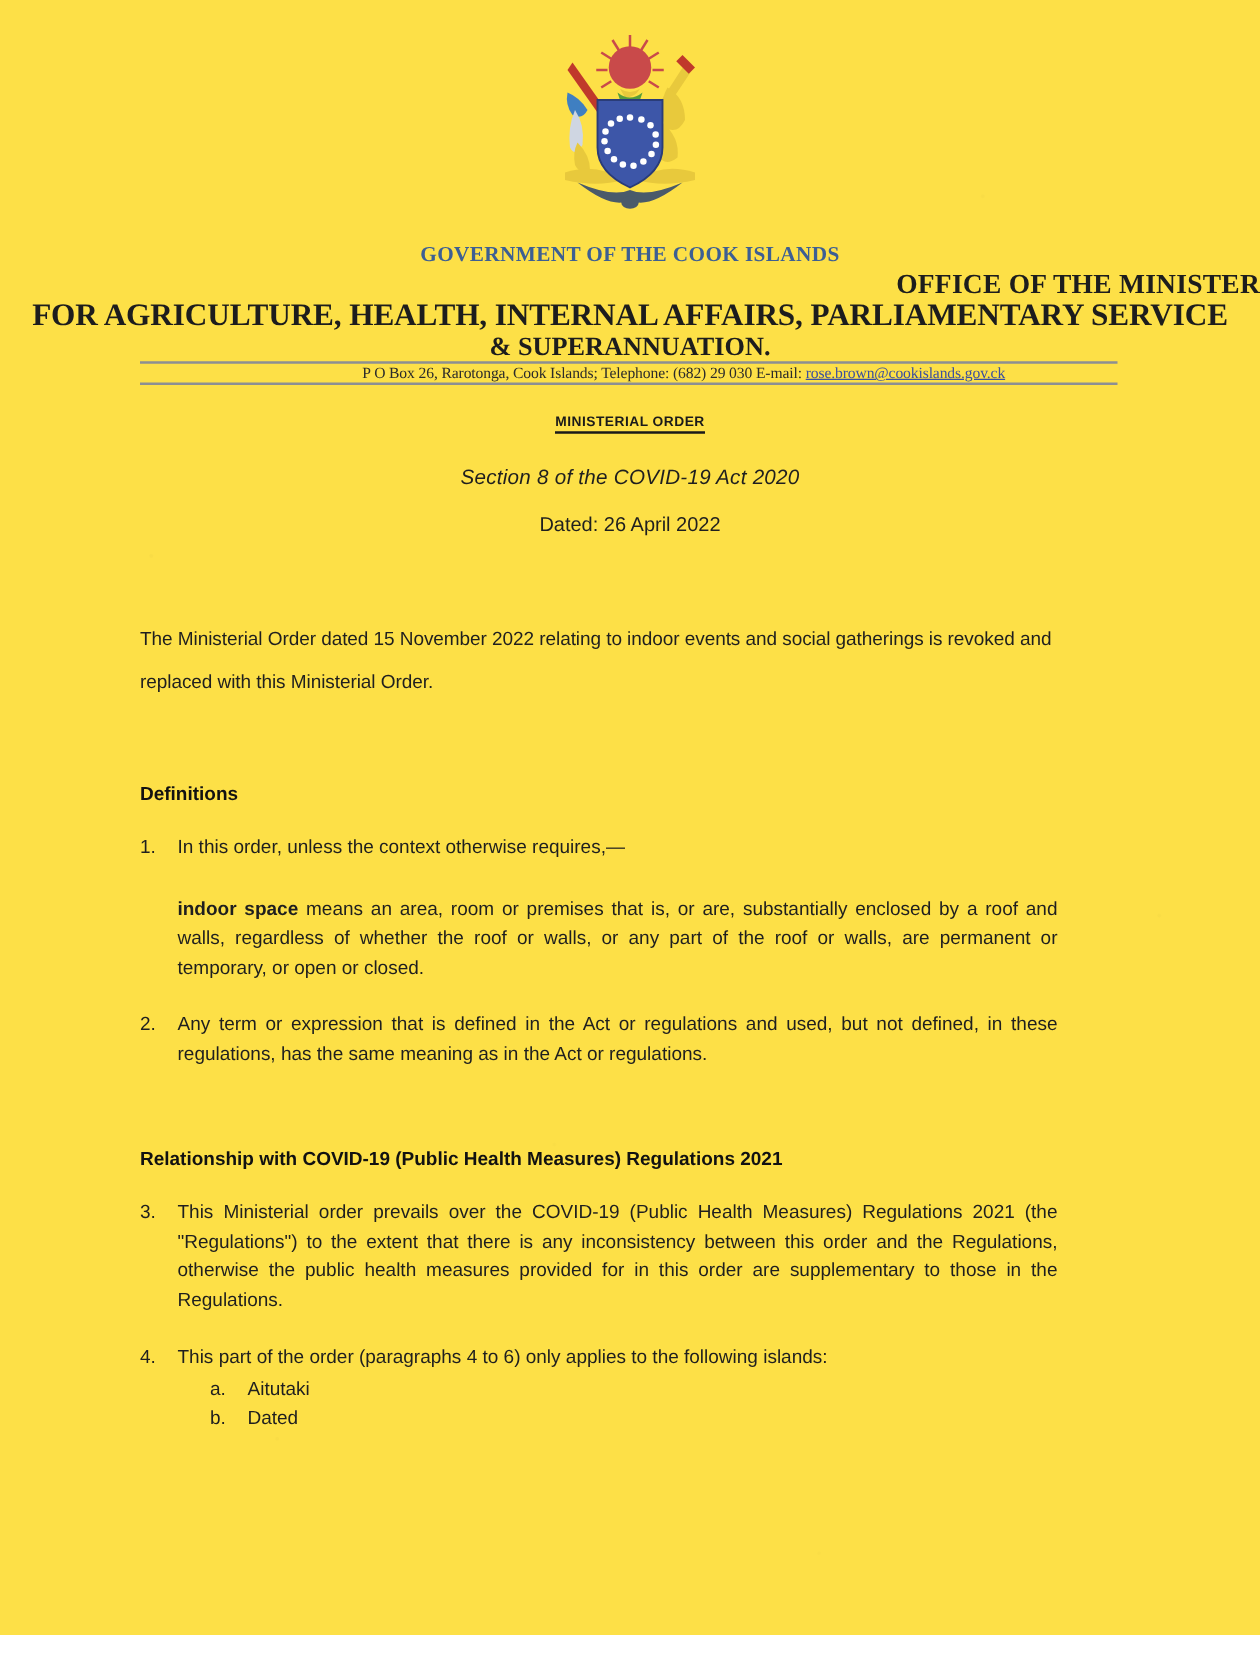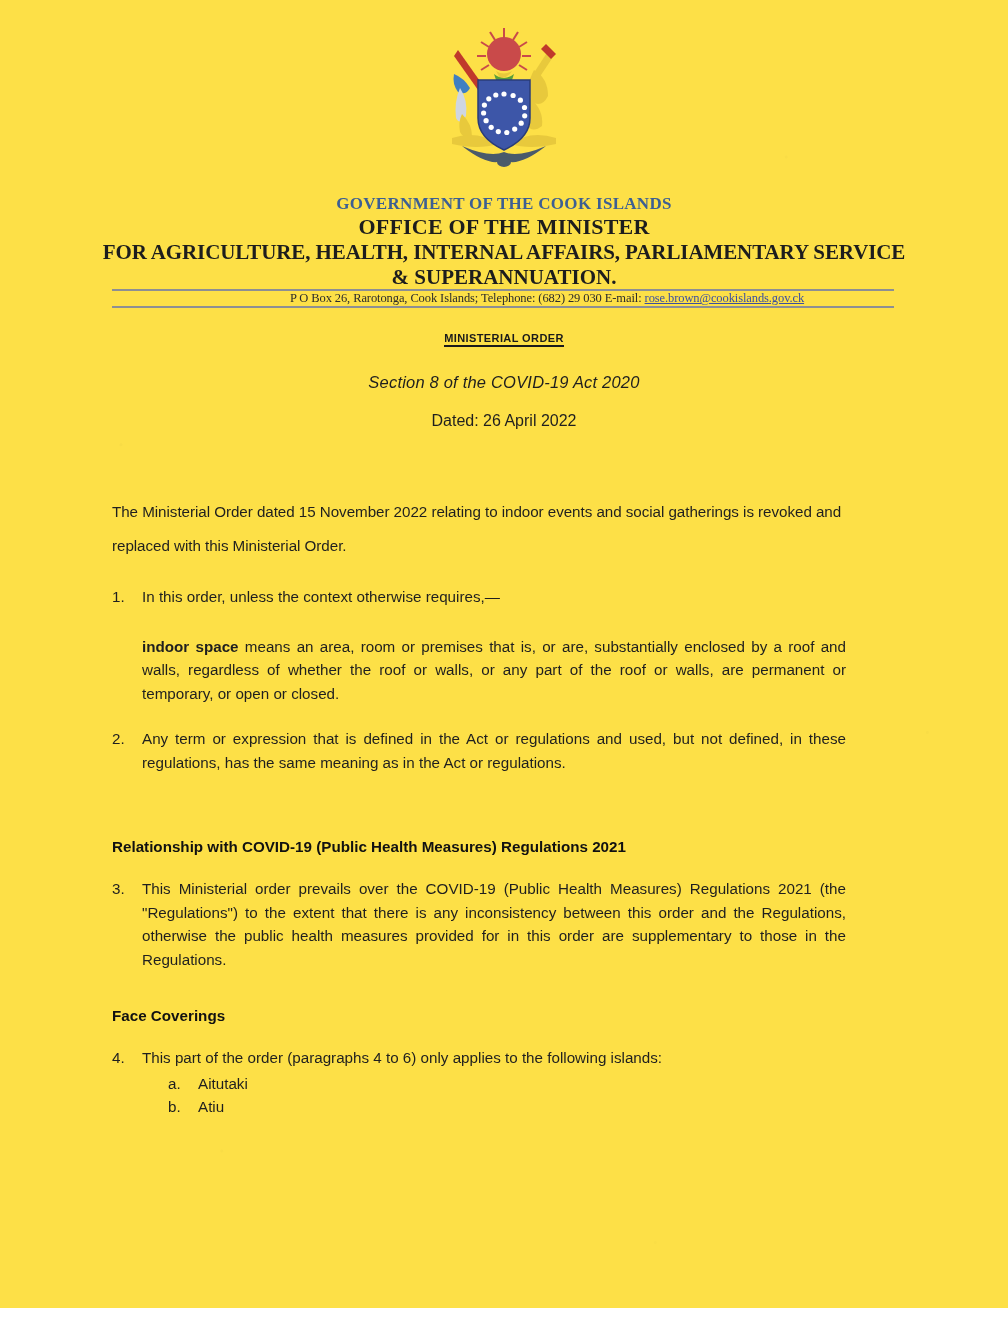--- a/index.html
+++ b/index.html
@@ -63,25 +63,26 @@
     color: #3d5f93;
     line-height: 21px;
   }
   .office-line {
     font-family: "Liberation Serif", serif;
     font-weight: bold;
     font-size: 22px;
     color: #1d1d1d;
     line-height: 26px;
     letter-spacing: 0.2px;
+    text-align: right;
   }
   .portfolio-line {
     font-family: "Liberation Serif", serif;
     font-weight: bold;
-    font-size: 21px;
+    font-size: 25px;
     color: #1d1d1d;
     line-height: 25px;
     letter-spacing: -0.1px;
   }
   .portfolio-line2 {
     font-family: "Liberation Serif", serif;
     font-weight: bold;
     font-size: 21px;
     color: #1d1d1d;
     line-height: 25px;
@@ -288,20 +289,21 @@
   <div class="rule-block rule-bot"></div>
 
   <div class="doc-title"><span>MINISTERIAL ORDER</span></div>
   <div class="doc-subtitle">Section 8 of the COVID-19 Act 2020</div>
   <div class="doc-date">Dated: 26 April 2022</div>
 
   <div class="body-area">
 
     <div class="intro-para">The Ministerial Order dated 15 November 2022 relating to indoor events and social gatherings is revoked and replaced with this Ministerial Order.</div>
 
+    <div class="section-head">Definitions</div>
 
     <div class="numbered">
       <div class="num">1.</div>
       <div class="txt" style="text-align:left">In this order, unless the context otherwise requires,—</div>
     </div>
 
     <div class="defn-block">
       <div class="defn"><b>indoor space</b><span> means an area, room or premises that is, or are, substantially enclosed by a roof and walls, regardless of whether the roof or walls, or any part of the roof or walls, are permanent or temporary, or open or closed.</span></div>
     </div>
 
@@ -310,32 +312,31 @@
       <div class="txt">Any term or expression that is defined in the Act or regulations and used, but not defined, in these regulations, has the same meaning as in the Act or regulations.</div>
     </div>
 
     <div class="section-head">Relationship with COVID-19 (Public Health Measures) Regulations 2021</div>
 
     <div class="numbered">
       <div class="num">3.</div>
       <div class="txt">This Ministerial order prevails over the COVID-19 (Public Health Measures) Regulations 2021 (the "Regulations") to the extent that there is any inconsistency between this order and the Regulations, otherwise the public health measures provided for in this order are supplementary to those in the Regulations.</div>
     </div>
 
-    <div class="section-head" style="margin-top:36px">Face Coverings</div>
 
     <div class="numbered">
       <div class="num">4.</div>
       <div class="txt" style="text-align:left">This part of the order (paragraphs 4 to 6) only applies to the following islands:</div>
     </div>
 
     <div class="sub-list">
       <div class="sub-item">
         <span class="sub-num">a.</span>
         <span>Aitutaki</span>
       </div>
       <div class="sub-item">
         <span class="sub-num">b.</span>
-        <span>Atiu</span>
+        <span>Dated</span>
       </div>
     </div>
 
   </div>
 </div>
 
 </body></html>

